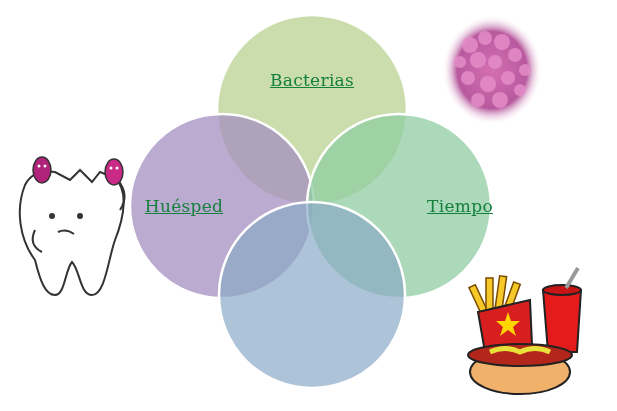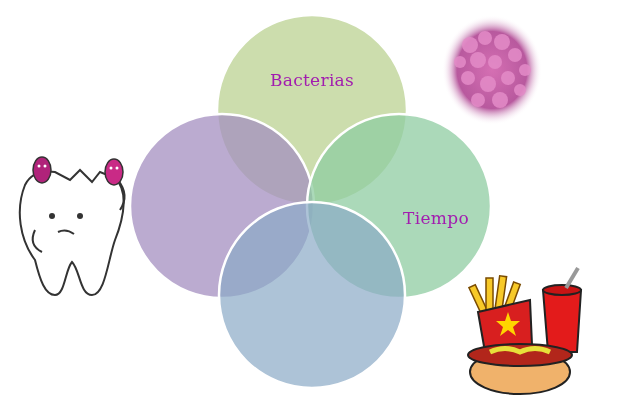--- a/index.html
+++ b/index.html
@@ -1,19 +1,19 @@
 <!DOCTYPE html>
 <html><head>
   <meta charset="utf-8">
   <style>
     html, body { margin: 0; padding: 0; background: #ffffff; }
     body { width: 617px; height: 411px; position: relative; overflow: hidden; font-family: "DejaVu Sans", sans-serif; }
     .stage { position: absolute; left: 0; top: 0; width: 617px; height: 411px; }
     svg.venn { position: absolute; left: 0; top: 0; }
-    .label { position: absolute; font-family: "DejaVu Serif", serif; font-size: 17px; color: #a21caf; transform: translate(-50%, -50%); white-space: nowrap; letter-spacing: 0.3px; }
+    .label { position: absolute; font-family: "DejaVu Serif", serif; font-size: 17px; color: #15803d; transform: translate(-50%, -50%); white-space: nowrap; letter-spacing: 0.3px; text-decoration: underline; }
   </style>
 </head>
 <body>
 
 <div class="stage">
   <svg class="venn" width="617" height="411" viewBox="0 0 617 411">
     <defs>
       <radialGradient id="micro" cx="50%" cy="50%" r="50%">
         <stop offset="0%" stop-color="#d56fb3"></stop>
         <stop offset="70%" stop-color="#b8599e"></stop>
@@ -78,14 +78,15 @@
       <path d="M478,312 L530,300 L532,345 L485,352 Z" fill="#d81f1f" stroke="#222" stroke-width="2"></path>
       <polygon points="508,312 511,321 520,321 513,327 516,336 508,330 500,336 503,327 496,321 505,321" fill="#ffd400"></polygon>
 
       <ellipse cx="520" cy="372" rx="50" ry="22" fill="#f0b26b" stroke="#222" stroke-width="2"></ellipse>
       <ellipse cx="520" cy="355" rx="52" ry="11" fill="#b2261b" stroke="#222" stroke-width="2"></ellipse>
       <path d="M490,352 Q505,345 520,352 Q535,345 550,352" stroke="#e7e13a" stroke-width="5" fill="none"></path>
     </g>
   </svg>
 
   <div class="label" style="left:312px; top:80px;">Bacterias</div>
-  <div class="label" style="left:436px; top:206px;margin-top:12px;">Tiempo</div>
+  <div class="label" style="left:184px; top:206px;">Huésped</div>
+  <div class="label" style="left:460px; top:206px;">Tiempo</div>
 </div>
 
 </body></html>

